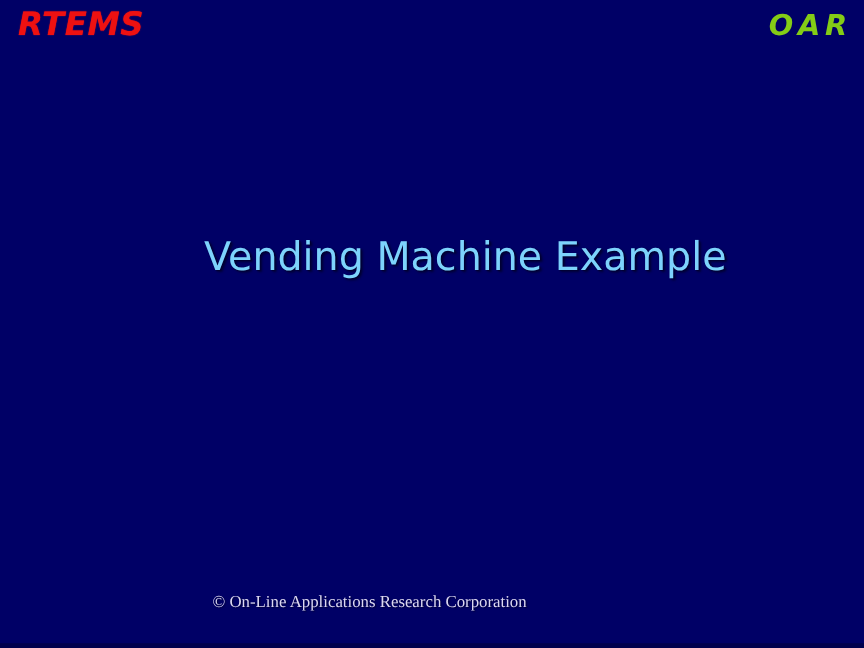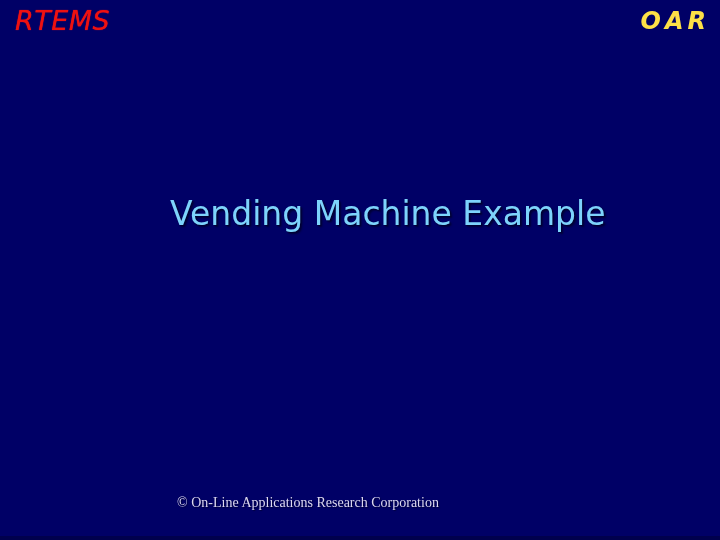--- a/index.html
+++ b/index.html
@@ -33,39 +33,39 @@
     height: 4px;
     background: #00004d;
   }
   
   #rtems-logo {
     position: absolute;
     left: 15px;
     top: 6px;
     font-family: "DejaVu Sans", sans-serif;
     font-size: 27px;
-    font-weight: normal;
+    font-weight: bold;
     font-style: italic;
     letter-spacing: 0.5px;
     color: #ee1111;
     line-height: 30px;
     white-space: nowrap;
     text-shadow: 0 0 1px #ee1111;
   }
   
   #oar-logo {
     position: absolute;
     right: 10px;
     top: 7px;
     font-family: "DejaVu Sans", sans-serif;
     font-size: 24px;
     font-weight: bold;
     font-style: italic;
     letter-spacing: 4px;
-    color: #fde047;
+    color: #84cc16;
     line-height: 28px;
     white-space: nowrap;
   }
   
   #slide-title {
     position: absolute;
     left: 170px;
     top: 194px;
     width: 420px;
     font-family: "DejaVu Sans", sans-serif;

